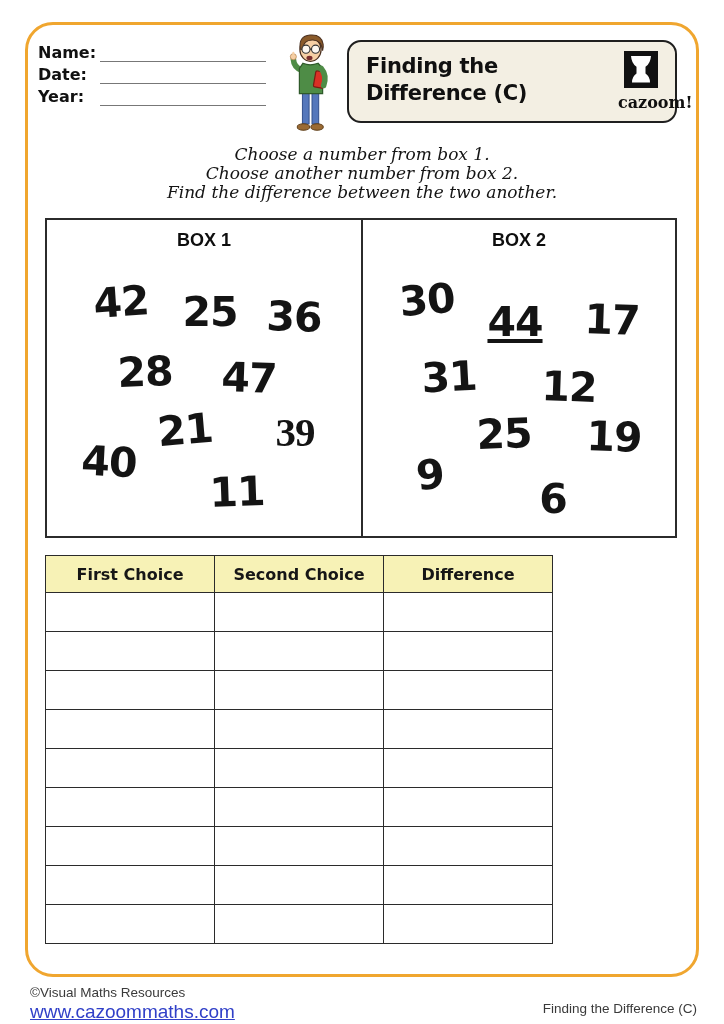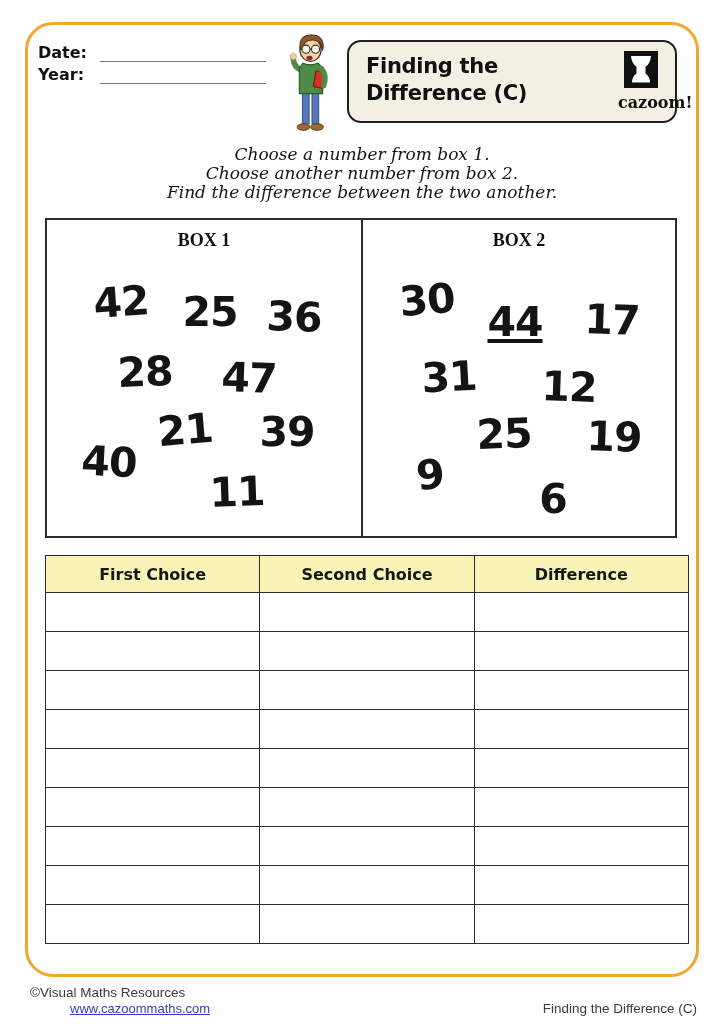--- a/index.html
+++ b/index.html
@@ -31,41 +31,45 @@
   
   .instructions{position:absolute;left:0;top:145px;width:724px;text-align:center;
                 font-family:"DejaVu Serif",serif;font-style:italic;font-size:17px;
                 line-height:19px;color:#141414;}
   
   .boxes{position:absolute;left:45px;top:218px;width:632px;height:320px;
          border:2px solid var(--line);display:flex;background:#fff;}
   .box{position:relative;width:50%;height:100%;}
   .box + .box{border-left:2px solid var(--line);}
   .box-label{position:absolute;left:0;top:10px;width:100%;text-align:center;
-             font-family:Liberation Serif, serif;font-weight:bold;font-size:18px;color:#0e0e0e;}
+             font-family:Liberation Sans, sans-serif;font-weight:bold;font-size:18px;color:#0e0e0e;}
   .scatter-num{position:absolute;font-family:"DejaVu Sans",sans-serif;font-weight:bold;
                font-size:41px;color:#141414;white-space:nowrap;letter-spacing:-1px;}
   
-  .answer-table{position:absolute;left:45px;top:555px;width:644px;border-collapse:collapse;
+  .answer-table{position:absolute;left:45px;top:555px;width:508px;border-collapse:collapse;
                 table-layout:fixed;padding-left:45px;}
   .answer-table th{background:var(--header-fill);border:1.6px solid var(--line);height:37px;
                    font-family:"DejaVu Sans",sans-serif;font-weight:bold;font-size:16px;color:#161616;}
   .answer-table td{border:1.6px solid var(--line);height:39px;background:#fff;}
   
   .footer-copyright{position:absolute;left:30px;top:985px;font-size:13.5px;color:#3a3a3a;}
-  .footer-link{position:absolute;left:30px;top:1001px;font-size:13px;color:var(--link);
-               text-decoration:underline;cursor:pointer;margin-left:40px;}
+  .footer-link{position:absolute;left:30px;top:1001px;font-size:19px;color:var(--link);
+               text-decoration:underline;cursor:pointer;}
   .footer-doc-title{position:absolute;right:27px;top:1001px;font-size:13.5px;color:#3a3a3a;}
 </style>
 </head>
 <body>
 
 <div class="frame"></div>
 
 <div class="fields">
+  <div class="field-row">
+    <span class="field-label">Name:</span>
+    <span class="field-line"></span>
+  </div>
   <div class="field-row">
     <span class="field-label">Date:</span>
     <span class="field-line"></span>
   </div>
   <div class="field-row">
     <span class="field-label">Year:</span>
     <span class="field-line"></span>
   </div>
 </div>
 
@@ -119,21 +123,21 @@
 
 <div class="boxes">
   <div class="box">
     <div class="box-label">BOX 1</div>
   <span class="scatter-num" style="left: 74px; top: 82px; transform: translate(-50%, -50%) rotate(-4deg);">42</span>
       <span class="scatter-num" style="left: 163px; top: 92px; transform: translate(-50%, -50%) rotate(0deg);">25</span>
       <span class="scatter-num" style="left: 247px; top: 97px; transform: translate(-50%, -50%) rotate(2deg);">36</span>
       <span class="scatter-num" style="left: 98px; top: 152px; transform: translate(-50%, -50%) rotate(-2deg);">28</span>
       <span class="scatter-num" style="left: 202px; top: 158px; transform: translate(-50%, -50%) rotate(2deg);">47</span>
       <span class="scatter-num" style="left: 138px; top: 210px; transform: translate(-50%, -50%) rotate(-5deg);">21</span>
-      <span class="scatter-num" style="left: 240px; top: 212px; transform: translate(-50%, -50%) rotate(0deg);">39</span>
+      <span class="scatter-num" style="left: 248px; top: 212px; transform: translate(-50%, -50%) rotate(0deg); font-family: Liberation Serif, serif;">39</span>
       <span class="scatter-num" style="left: 62px; top: 242px; transform: translate(-50%, -50%) rotate(3deg);">40</span>
       <span class="scatter-num" style="left: 190px; top: 272px; transform: translate(-50%, -50%) rotate(-2deg);">11</span>
     </div>
   <div class="box">
     <div class="box-label">BOX 2</div>
   <span class="scatter-num" style="left: 64px; top: 80px; transform: translate(-50%, -50%) rotate(-5deg);">30</span>
       <span class="scatter-num" style="left: 152px; top: 102px; transform: translate(-50%, -50%) rotate(0deg); text-decoration: underline;">44</span>
       <span class="scatter-num" style="left: 249px; top: 100px; transform: translate(-50%, -50%) rotate(2deg);">17</span>
       <span class="scatter-num" style="left: 86px; top: 157px; transform: translate(-50%, -50%) rotate(-3deg);">31</span>
       <span class="scatter-num" style="left: 206px; top: 167px; transform: translate(-50%, -50%) rotate(2deg);">12</span>

